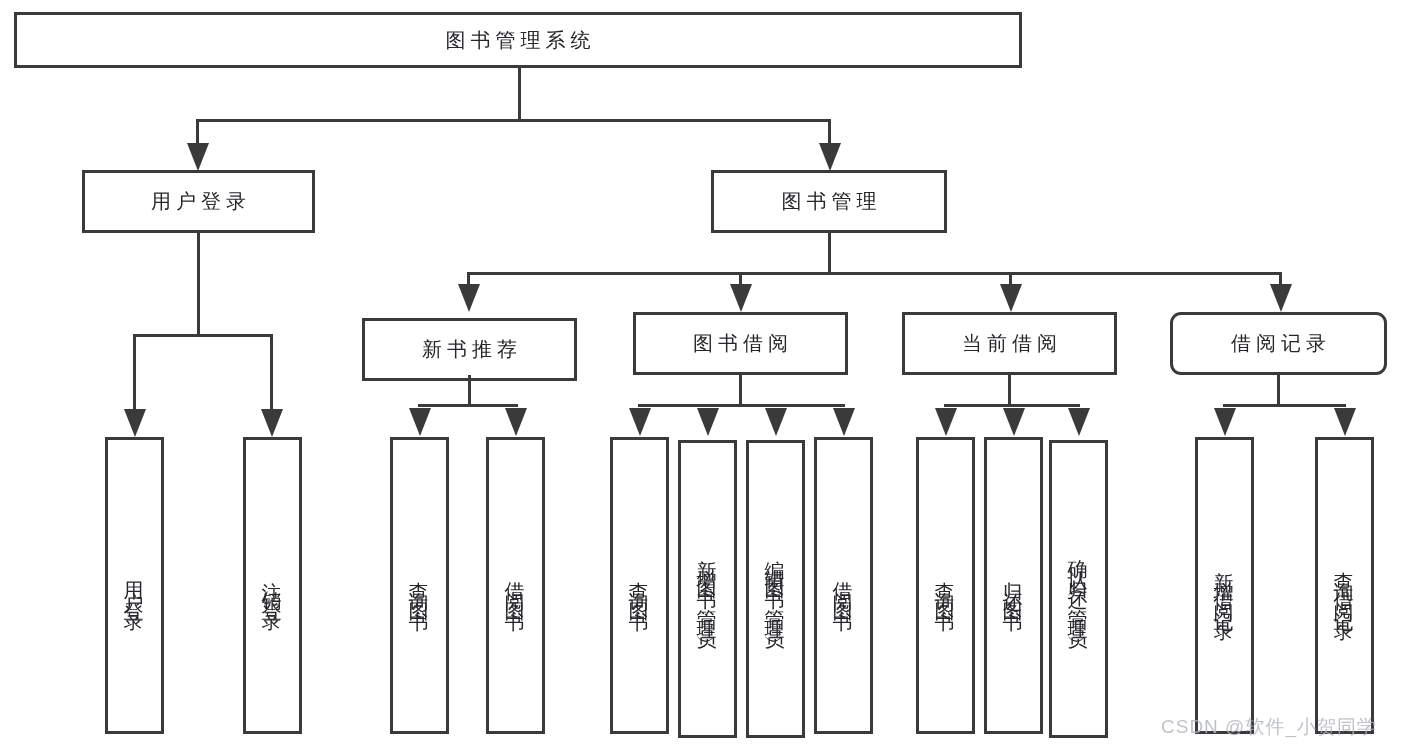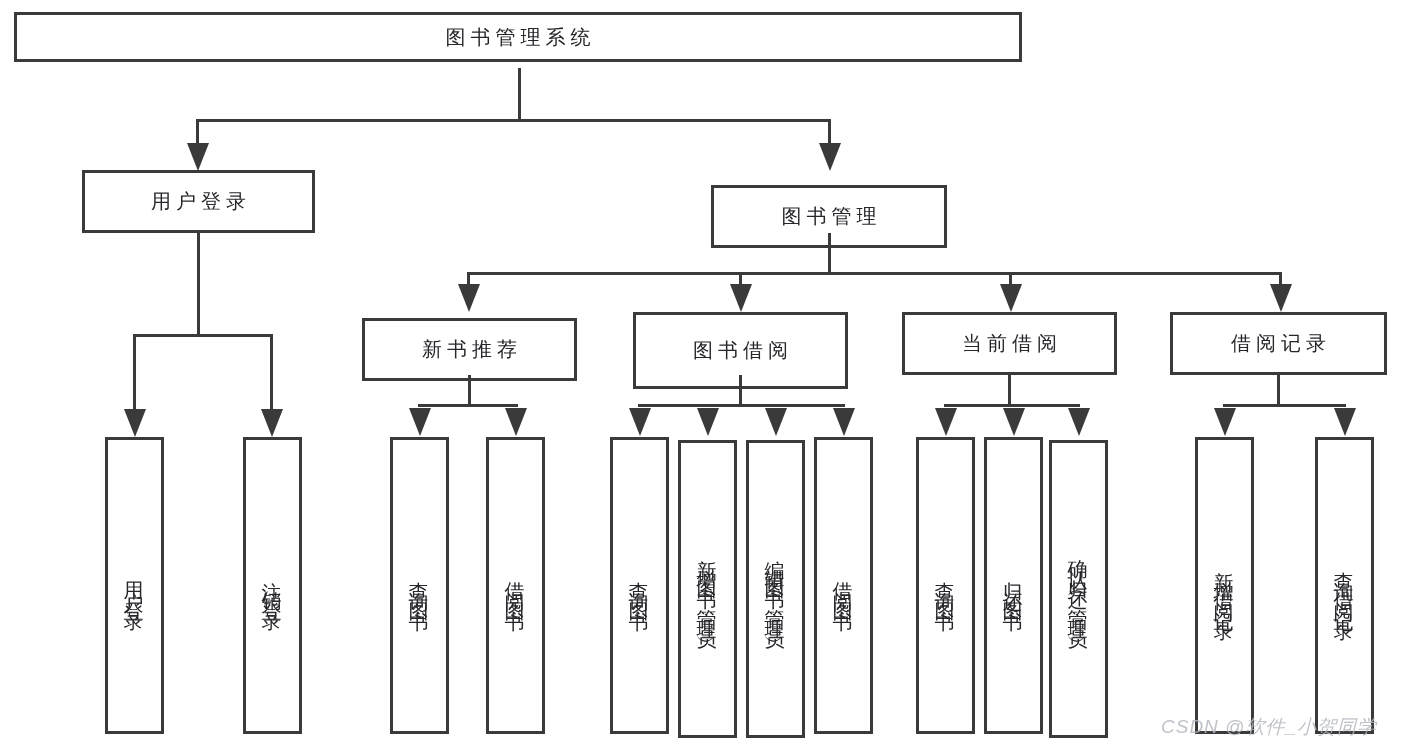--- a/index.html
+++ b/index.html
@@ -65,39 +65,38 @@
   .watermark {
     position: absolute;
     left: 1161px;
     top: 714px;
     font-size: 19px;
     letter-spacing: 1px;
     color: var(--watermark-color, #b4b8bf);
     opacity: 0.85;
     z-index: 5;
     white-space: nowrap;
-    font-style: italic;
   }
 </style>
 </head>
 <body>
 
 <div class="canvas">
 
-  <div class="hbox" style="left:14px; top:12px; width:1008px; height:50px;font-family:Liberation Serif, serif;">图书管理系统</div>
+  <div class="hbox" style="left:14px; top:12px; width:1008px; height:56px;font-family:Liberation Serif, serif;">图书管理系统</div>
 
   <div class="line" style="left:518px; top:68px;  width:3px;   height:53px;"></div>
   <div class="line" style="left:196px; top:119px; width:635px; height:3px;"></div>
   <div class="line" style="left:196px; top:119px; width:3px;   height:26px;"></div>
   <div class="arrow" style="left:187px; top:143px;"></div>
   <div class="line" style="left:828px; top:119px; width:3px;   height:26px;"></div>
   <div class="arrow" style="left:819px; top:143px;"></div>
 
   <div class="hbox" style="left:82px; top:170px; width:233px; height:63px;">用户登录</div>
-  <div class="hbox" style="left:711px; top:170px; width:236px; height:63px;margin-top:15px;">图书管理</div>
+  <div class="hbox" style="left:711px; top:170px; width:236px; height:63px;">图书管理</div>
 
   <div class="line" style="left:197px; top:233px; width:3px;   height:104px;"></div>
   <div class="line" style="left:133px; top:334px; width:140px; height:3px;"></div>
   <div class="line" style="left:133px; top:334px; width:3px;   height:76px;"></div>
   <div class="arrow" style="left:124px; top:409px;"></div>
   <div class="line" style="left:270px; top:334px; width:3px;   height:76px;"></div>
   <div class="arrow" style="left:261px; top:409px;"></div>
 
   <div class="vbox" style="left:105px;">用户登录</div>
   <div class="vbox" style="left:243px;">注销登录</div>
@@ -107,23 +106,23 @@
   <div class="line" style="left:467px;  top:272px; width:3px;   height:15px;"></div>
   <div class="arrow" style="left:458px;  top:284px;"></div>
   <div class="line" style="left:739px;  top:272px; width:3px;   height:15px;"></div>
   <div class="arrow" style="left:730px;  top:284px;"></div>
   <div class="line" style="left:1009px; top:272px; width:3px;   height:15px;"></div>
   <div class="arrow" style="left:1000px; top:284px;"></div>
   <div class="line" style="left:1279px; top:272px; width:3px;   height:15px;"></div>
   <div class="arrow" style="left:1270px; top:284px;"></div>
 
   <div class="hbox" style="left:362px; top:312px; width:215px; height:63px;margin-top:6px;">新书推荐</div>
-  <div class="hbox" style="left:633px; top:312px; width:215px; height:77px;">图书借阅</div>
+  <div class="hbox" style="left:633px; top:312px; width:215px; height:63px;">图书借阅</div>
   <div class="hbox" style="left:902px; top:312px; width:215px; height:63px;text-align:center;">当前借阅</div>
-  <div class="hbox" style="left:1170px; top:312px; width:217px; height:63px;">借阅记录</div>
+  <div class="hbox" style="left:1170px; top:312px; width:217px; height:63px;border-radius:11px;">借阅记录</div>
 
   <div class="line" style="left:468px; top:375px; width:3px;   height:32px;"></div>
   <div class="line" style="left:418px; top:404px; width:100px; height:3px;"></div>
   <div class="arrow" style="left:409px; top:408px;"></div>
   <div class="arrow" style="left:505px; top:408px;"></div>
 
   <div class="line" style="left:739px; top:375px; width:3px;   height:32px;"></div>
   <div class="line" style="left:638px; top:404px; width:207px; height:3px;"></div>
   <div class="arrow" style="left:629px; top:408px;"></div>
   <div class="arrow" style="left:697px; top:408px;"></div>

